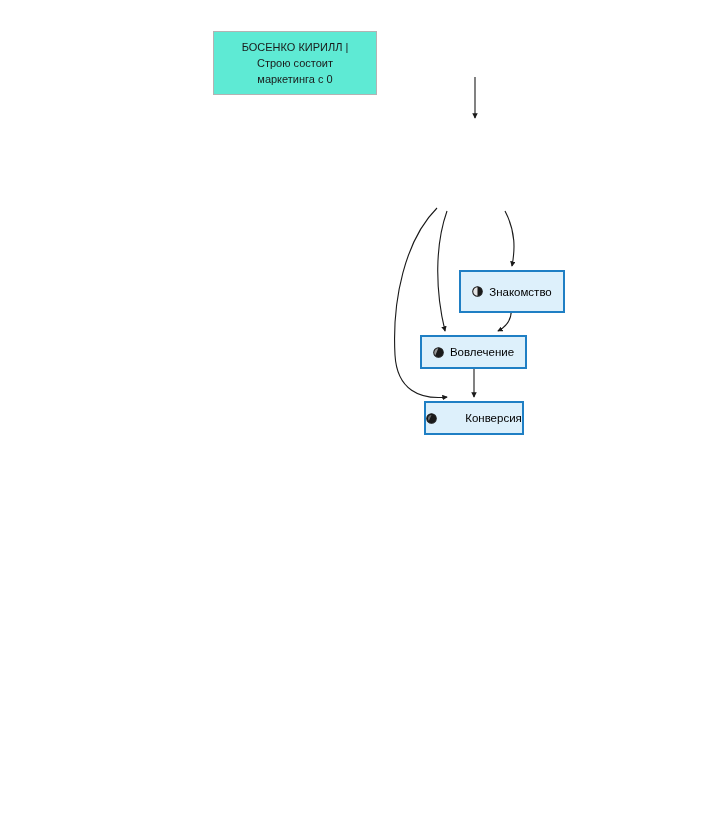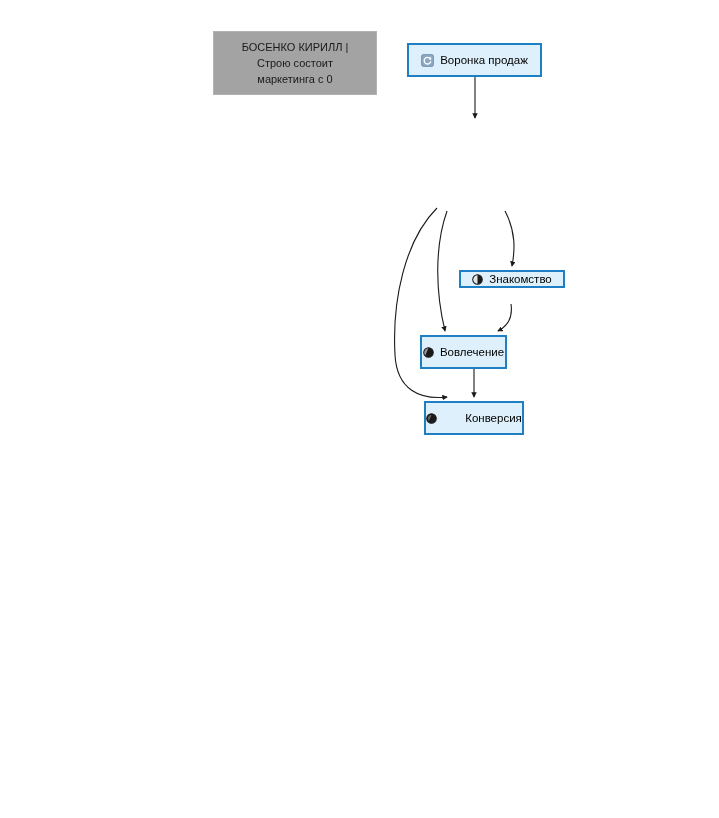--- a/index.html
+++ b/index.html
@@ -29,21 +29,21 @@
     height: 818px;
     pointer-events: none;
   }
   
   .title-card {
     position: absolute;
     left: 213px;
     top: 31px;
     width: 164px;
     height: 64px;
-    background: #a3a3a3;
+    background: #5eead4;
     border: 1px solid #b3b3b3;
     box-sizing: border-box;
     display: flex;
     flex-direction: column;
     align-items: center;
     justify-content: center;
     text-align: center;
     color: #1a1a1a;
     font-size: 11px;
     line-height: 16px;
@@ -136,44 +136,34 @@
 
     <path d="M 474 369 L 474 397" fill="none" stroke="#1a1a1a" stroke-width="1.1" marker-end="url(#arrow)"></path>
   </svg>
 
   <div class="title-card">
     <span class="line">БОСЕНКО КИРИЛЛ |</span>
     <span class="line">Строю состоит</span>
     <span class="line">маркетинга с 0</span>
   </div>
 
-  <div class="node" style="left:407px; top:43px; width:135px; height:34px;">
-    <span class="icon icon-cycle">
-      <svg viewBox="0 0 16 16" width="13" height="13" xmlns="http://www.w3.org/2000/svg">
-        <rect x="0.5" y="0.5" width="15" height="15" rx="3" ry="3" fill="#8aa7c4" stroke="#6d8aa8" stroke-width="1"></rect>
-        <path d="M 11.6 6.2 A 4.1 4.1 0 1 0 11.9 9.6" fill="none" stroke="#ffffff" stroke-width="1.7" stroke-linecap="round"></path>
-        <path d="M 12.4 3.2 L 12.6 6.7 L 9.1 6.4 z" fill="#ffffff"></path>
-      </svg>
-    </span>
-    <span class="label">Воронка продаж</span>
-  </div>
 
 
-  <div class="node" style="left:459px; top:270px; width:106px; height:18px;">
+  <div class="node" style="left:459px; top:270px; width:106px; height:43px;">
     <span class="icon icon-bullet">
       <svg viewBox="0 0 12 12" width="11" height="11" xmlns="http://www.w3.org/2000/svg">
         <circle cx="6" cy="6" r="5.2" fill="#1a1a1a"></circle>
         <path d="M 6 0.8 A 5.2 5.2 0 0 0 6 11.2 z" fill="#ffffff" opacity="0.88"></path>
         <circle cx="6" cy="6" r="5.2" fill="none" stroke="#1a1a1a" stroke-width="1.1"></circle>
       </svg>
     </span>
     <span class="label">Знакомство</span>
   </div>
 
-  <div class="node" style="left:420px; top:335px; width:87px; height:34px;">
+  <div class="node" style="left:420px; top:335px; width:107px; height:34px;">
     <span class="icon icon-bullet">
       <svg viewBox="0 0 12 12" width="11" height="11" xmlns="http://www.w3.org/2000/svg">
         <circle cx="6" cy="6" r="5.2" fill="#1a1a1a"></circle>
         <path d="M 6 0.8 A 5.2 5.2 0 0 0 2.3 9.7 z" fill="#ffffff" opacity="0.55"></path>
         <circle cx="6" cy="6" r="5.2" fill="none" stroke="#1a1a1a" stroke-width="1.1"></circle>
       </svg>
     </span>
     <span class="label">Вовлечение</span>
   </div>
 

